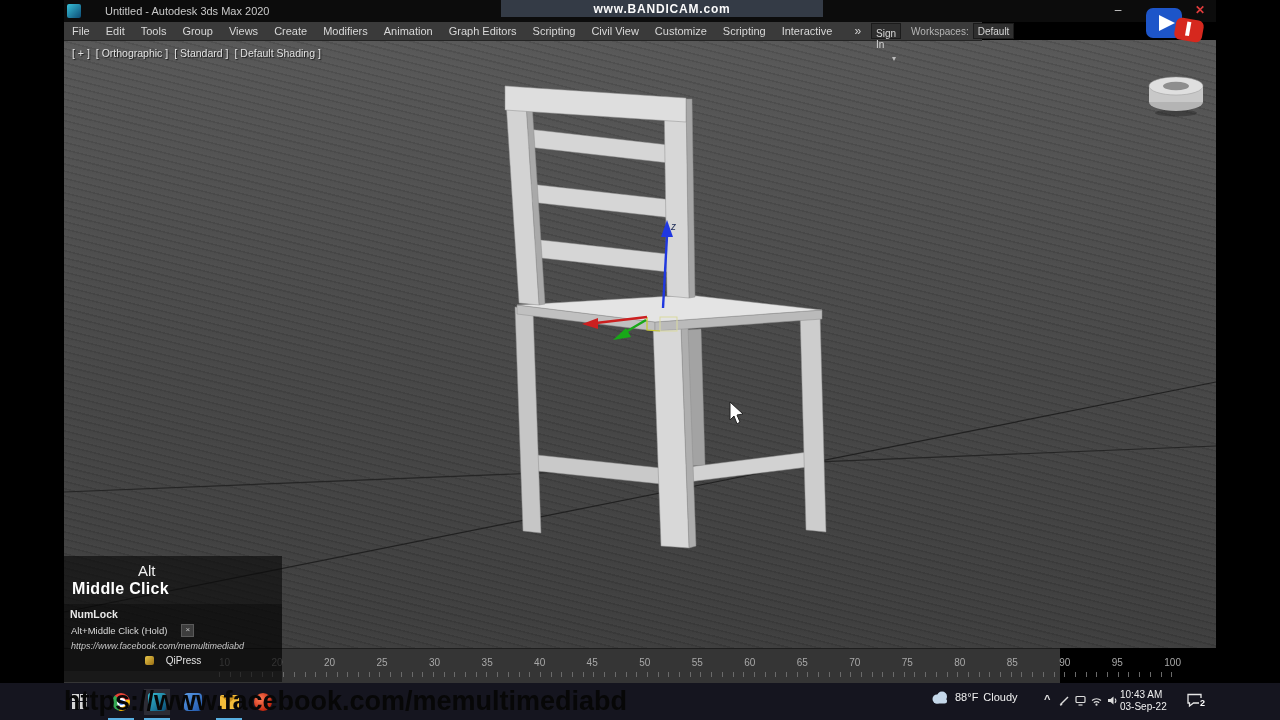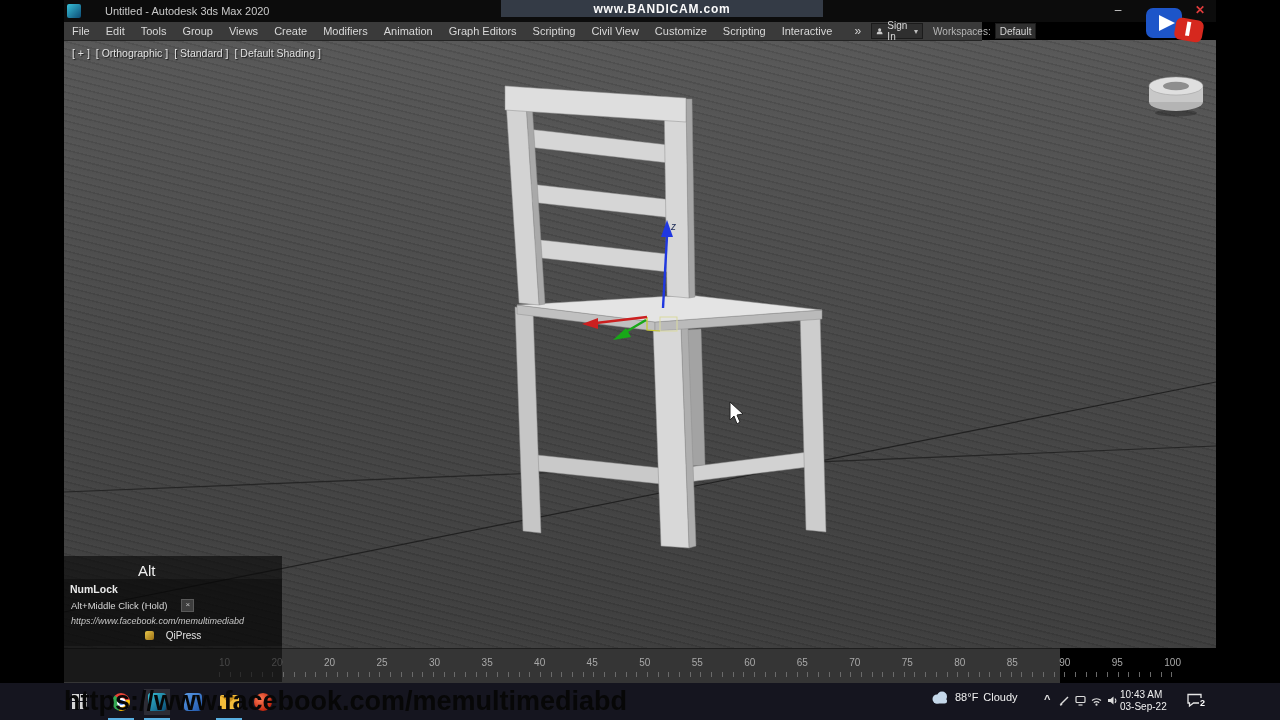--- a/index.html
+++ b/index.html
@@ -21,21 +21,21 @@
   .banner{left:501px;top:0;width:322px;height:17px;background:#343b46;display:flex;align-items:center;
           justify-content:center;z-index:60;color:#fbfbfb;font-size:12px;font-weight:bold;letter-spacing:.8px;}
   .bandicam-logo{left:1146px;top:4px;z-index:61;}
 
   
   .menubar{left:64px;top:22px;width:918px;height:18px;background:#3a3a3a;border-bottom:1px solid #242424;
            display:flex;align-items:center;z-index:10;font-size:11px;color:#d8d8d8;}
   .menu-item{padding:0 8px;height:18px;line-height:18px;white-space:nowrap;}
   .menu-overflow{margin-left:14px;color:#cfcfcf;font-size:12px;}
   .signin-box{margin-left:10px;width:104px;height:14px;background:#2f2f2f;border:1px solid #1b1b1b;
-              display:flex;align-items:center;gap:4px;padding:0 4px;font-size:10px;}
+              display:flex;align-items:center;gap:4px;padding:0 4px;font-size:10px;flex-direction:column;}
   .signin-box .caret{margin-left:auto;font-size:8px;color:#bdbdbd;}
   .ws-label{margin-left:10px;font-size:10px;color:#b5b5b5;}
   .ws-box{margin-left:4px;width:46px;height:14px;background:#2f2f2f;border:1px solid #1b1b1b;
           display:flex;align-items:center;padding:0 4px;font-size:10px;color:#d5d5d5;}
 
   
   .viewport{left:64px;top:40px;width:1152px;height:608px;overflow:hidden;
      background-image:
        repeating-linear-gradient(14deg, rgba(0,0,0,0.09) 0px, rgba(0,0,0,0.09) 1.5px,
                                  rgba(255,255,255,0.015) 1.5px, rgba(0,0,0,0) 7px),
@@ -198,20 +198,21 @@
     </g>
 
     <g>
       <polygon points="666,362 666,380 670,376 673,384 676,382 673,375 679,374" fill="#fdfdfd" stroke="#222222" stroke-width="1"></polygon>
     </g>
   </svg>
 </div>
 
 <div class="qipress abs">
   <div class="qp-alt">Alt</div>
+  <div class="qp-action">Middle Click</div>
   <div class="qp-sub">
     <div class="qp-numlock">NumLock</div>
     <div class="qp-history">
       <span>Alt+Middle Click (Hold)</span>
       <span class="qp-close">×</span>
     </div>
     <div class="qp-url">https://www.facebook.com/memultimediabd</div>
     <div class="qp-app">
       <span class="qp-icon"></span>
       <span>QiPress</span>

